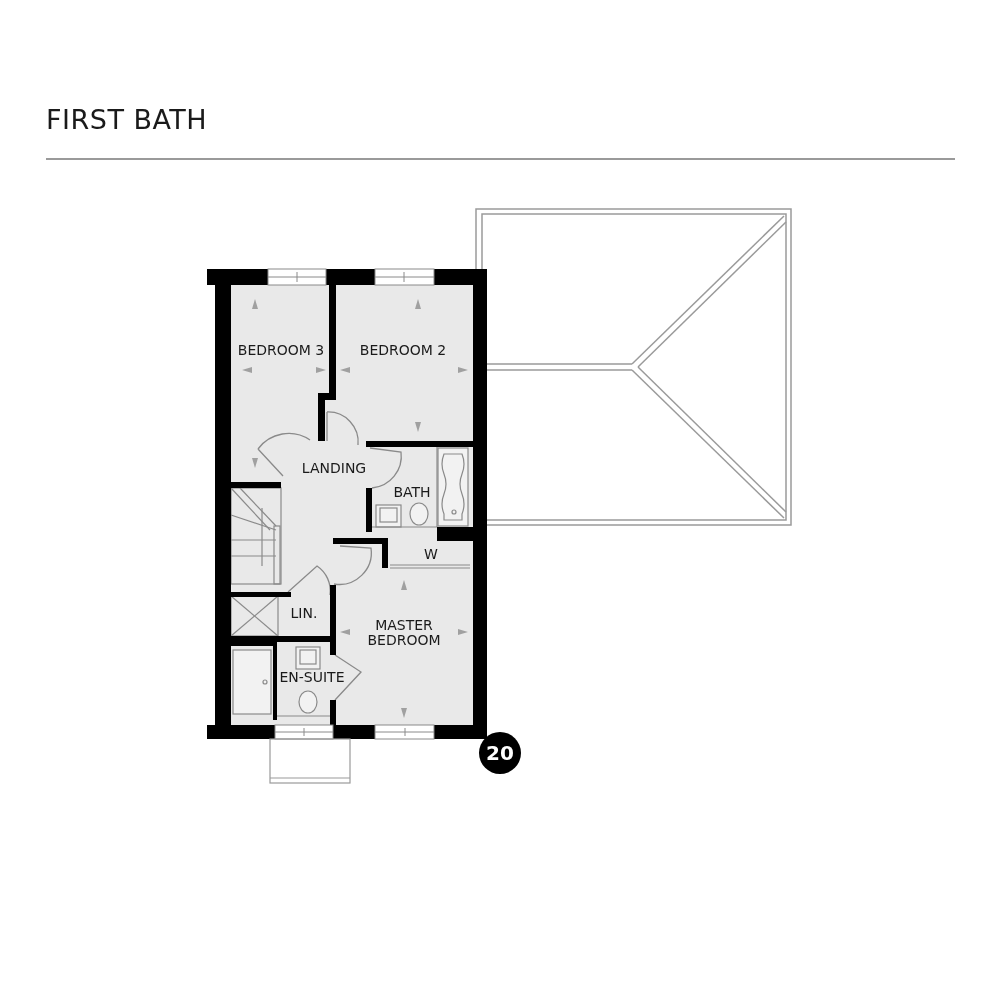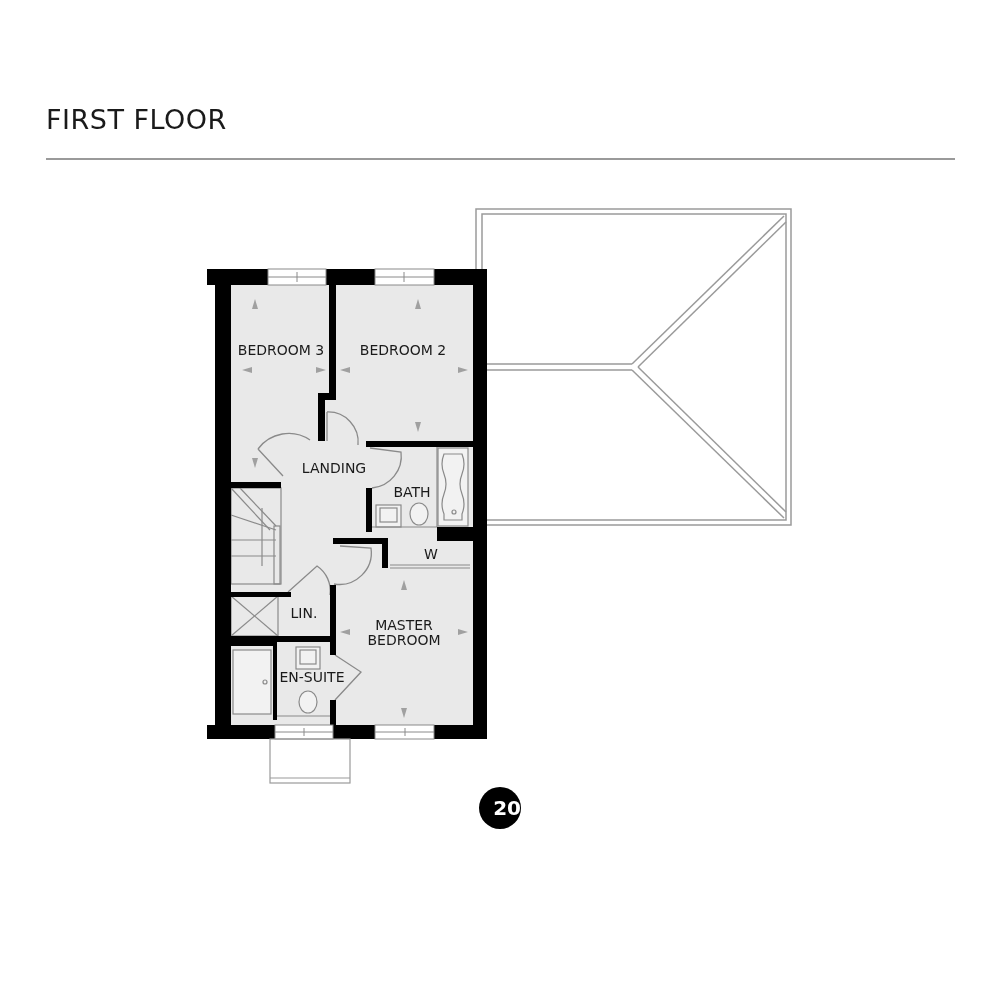--- a/index.html
+++ b/index.html
@@ -1,26 +1,26 @@
 <!DOCTYPE html>
 <html><head>
 <meta charset="utf-8">
 <style>
   html, body { margin:0; padding:0; background:#ffffff; }
   body { width:1000px; height:1000px; position:relative; overflow:hidden; font-family:"Liberation Sans", sans-serif; }
   .title { position:absolute; left:46px; top:104px; font-size:27px; color:#1a1a1a; letter-spacing:0.5px; font-family:"DejaVu Sans", sans-serif; font-weight:normal; }
   .rule { position:absolute; left:46px; top:158px; width:909px; height:2px; background:#9a9a9a; }
   svg.plan { position:absolute; left:0; top:0; }
   .lbl { font-family:"DejaVu Sans", sans-serif; font-size:14px; fill:#1a1a1a; }
-  .badge { position:absolute; left:479px; top:787px; width:42px; height:42px; border-radius:50%; background:#000; color:#fff; font-family:"DejaVu Sans", sans-serif; font-weight:bold; font-size:20px; line-height:42px; text-align:right; }
+  .badge { position:absolute; left:479px; top:732px; width:42px; height:42px; border-radius:50%; background:#000; color:#fff; font-family:"DejaVu Sans", sans-serif; font-weight:bold; font-size:20px; line-height:42px; text-align:center; }
 </style>
 </head>
 <body>
 
-<div class="title">FIRST FLOOR</div>
+<div class="title">FIRST BATH</div>
 <div class="rule"></div>
 
 <svg class="plan" width="1000" height="1000" viewBox="0 0 1000 1000">
 
   <g fill="none" stroke="#9a9a9a" stroke-width="1.5">
     <rect x="476" y="209" width="315" height="316"></rect>
     <rect x="482" y="214" width="304" height="306"></rect>
     <line x1="487" y1="364" x2="632" y2="364"></line>
     <line x1="487" y1="370" x2="632" y2="370"></line>
     <line x1="632" y1="364" x2="784" y2="216"></line>

